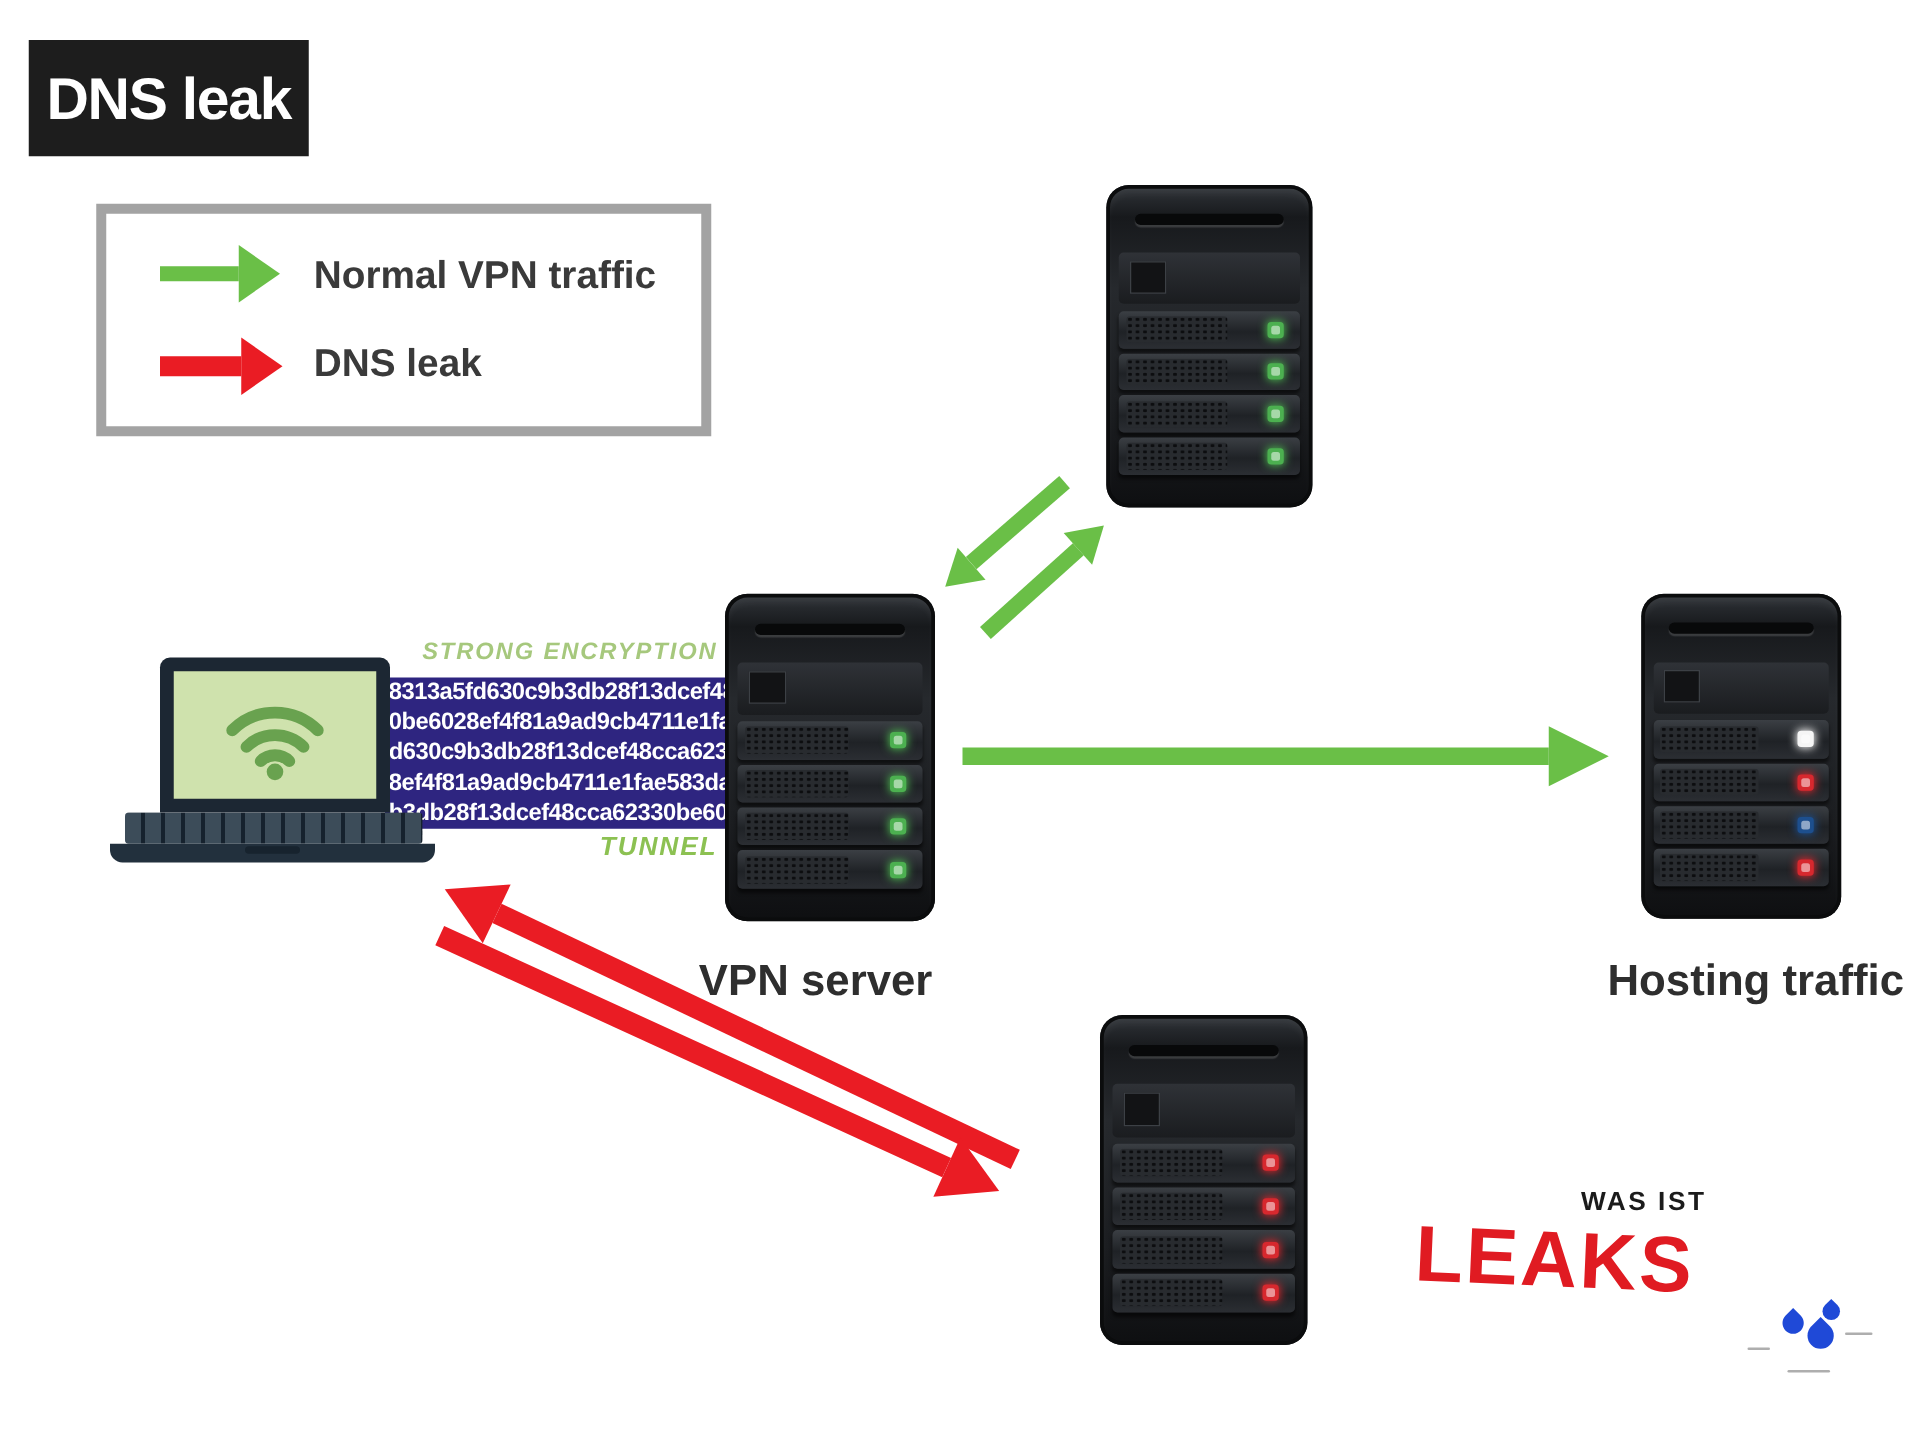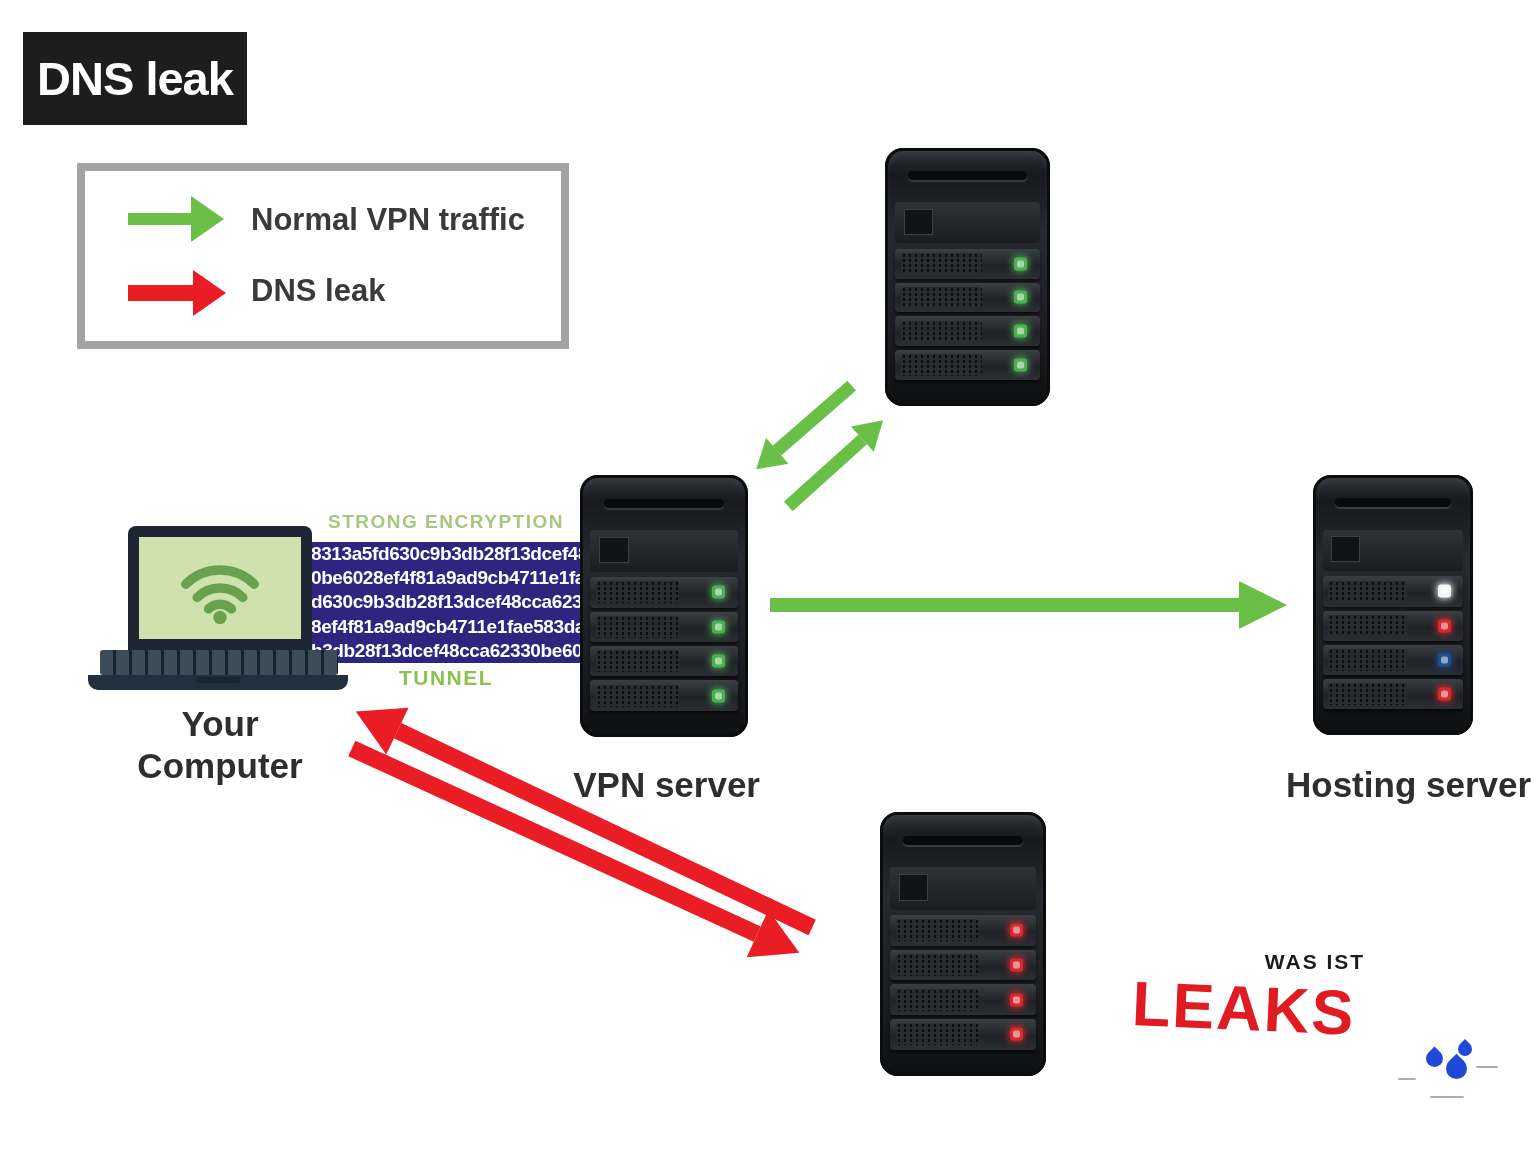--- a/index.html
+++ b/index.html
@@ -108,21 +108,21 @@
   .tunnel-block{
     position:absolute;left:308px;top:542px;width:276px;height:121px;
     background:var(--c);overflow:hidden;z-index:2;padding-left:3px;
   }
   .tunnel-line{
     font-size:19px;font-weight:bold;color:#ffffff;line-height:24.2px;
     white-space:nowrap;letter-spacing:-0.4px;
   }
   .tunnel-label{
     position:absolute;font-weight:bold;color:var(--c);
-    text-align:center;white-space:nowrap;z-index:2;letter-spacing:1.5px;
+    text-align:right;white-space:nowrap;z-index:2;letter-spacing:1.5px;font-style:italic;
   }
   .tunnel-label.top{left:318px;top:511px;width:256px;font-size:19px;}
   .tunnel-label.bottom{left:318px;top:666px;width:256px;font-size:21px;}
   
   .logo-tagline{
     position:absolute;left:1235px;top:950px;width:160px;text-align:center;
     font-size:21px;font-weight:bold;color:#1b1b1b;letter-spacing:2px;
   }
   .logo-words{position:absolute;left:1126px;top:972px;display:flex;align-items:baseline;}
   .logo-dns{font-size:62px;font-weight:bold;color:var(--c);letter-spacing:1px;}
@@ -201,21 +201,21 @@
       <div class="bay">
           <div class="mesh"></div>
           <span class="led" style="--c: #4cb050;"></span>
         </div>
       <div class="bay">
           <div class="mesh"></div>
           <span class="led" style="--c: #4cb050;"></span>
         </div>
     </div>
   </div>
-  <div class="node-label" style="left:545px;top:765px;width:215px;text-align:right;">VPN server</div>
+  <div class="node-label" style="left:545px;top:765px;width:215px;">VPN server</div>
 
   <div class="server" style="left:1313px;top:475px;width:160px;height:260px;z-index:3;">
     <div class="slot"></div>
     <div class="panel">
         <div class="panel-sq"></div>
       </div>
     <div class="bays">
       <div class="bay">
           <div class="mesh"></div>
           <span class="led" style="--c: #f5f5f5;"></span>
@@ -227,21 +227,21 @@
       <div class="bay">
           <div class="mesh"></div>
           <span class="led" style="--c: #1d4f8e;"></span>
         </div>
       <div class="bay">
           <div class="mesh"></div>
           <span class="led" style="--c: #d7282e;"></span>
         </div>
     </div>
   </div>
-  <div class="node-label" style="left:1286px;top:765px;width:215px;">Hosting server</div>
+  <div class="node-label" style="left:1286px;top:765px;width:215px;">Hosting traffic</div>
 
   <div class="server" style="left:880px;top:812px;width:166px;height:264px;z-index:3;">
     <div class="slot"></div>
     <div class="panel">
         <div class="panel-sq"></div>
       </div>
     <div class="bays">
       <div class="bay">
           <div class="mesh"></div>
           <span class="led" style="--c: #d7282e;"></span>
@@ -268,24 +268,20 @@
           <path d="M14 36 A 51 51 0 0 1 86 36" fill="none" stroke="currentColor" stroke-width="10" stroke-linecap="round"></path>
           <path d="M26 50 A 34 34 0 0 1 74 50" fill="none" stroke="currentColor" stroke-width="10" stroke-linecap="round"></path>
           <path d="M38 62 A 17 17 0 0 1 62 62" fill="none" stroke="currentColor" stroke-width="10" stroke-linecap="round"></path>
           <circle cx="50" cy="71" r="7" fill="currentColor"></circle>
         </svg>
       </div>
     </div>
     <div class="keys"></div>
     <div class="base"></div>
   </div>
-  <div class="node-label" style="left:120px;top:703px;width:200px;line-height:42px;">
-    <div>Your</div>
-    <div>Computer</div>
-  </div>
 
   <div class="tunnel-label top" style="--c: #a6c87d;">STRONG ENCRYPTION</div>
   <div class="tunnel-block" style="--c: #2e2580;">
     <div class="tunnel-line">8313a5fd630c9b3db28f13dcef48cc</div>
     <div class="tunnel-line">0be6028ef4f81a9ad9cb4711e1fae5</div>
     <div class="tunnel-line">d630c9b3db28f13dcef48cca62330</div>
     <div class="tunnel-line">8ef4f81a9ad9cb4711e1fae583da5</div>
     <div class="tunnel-line">b3db28f13dcef48cca62330be602</div>
   </div>
   <div class="tunnel-label bottom" style="--c: #8cc152;">TUNNEL</div>

